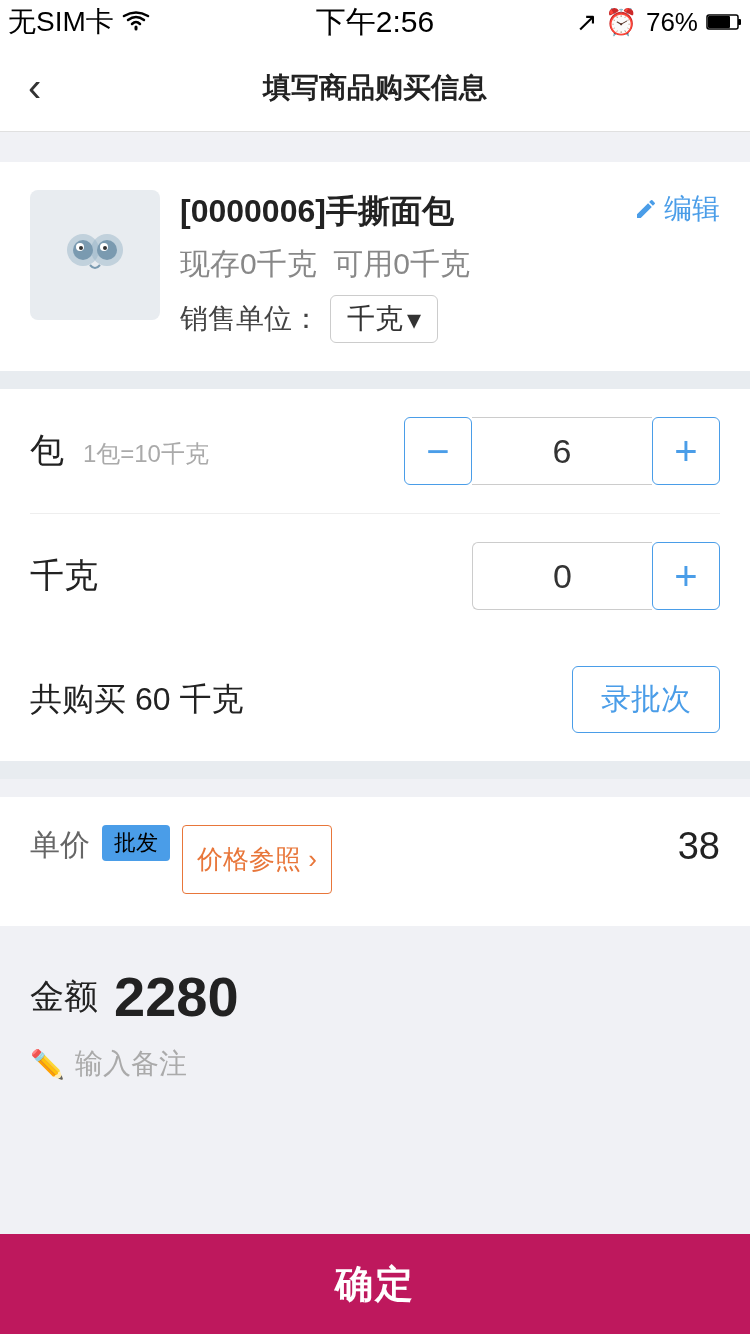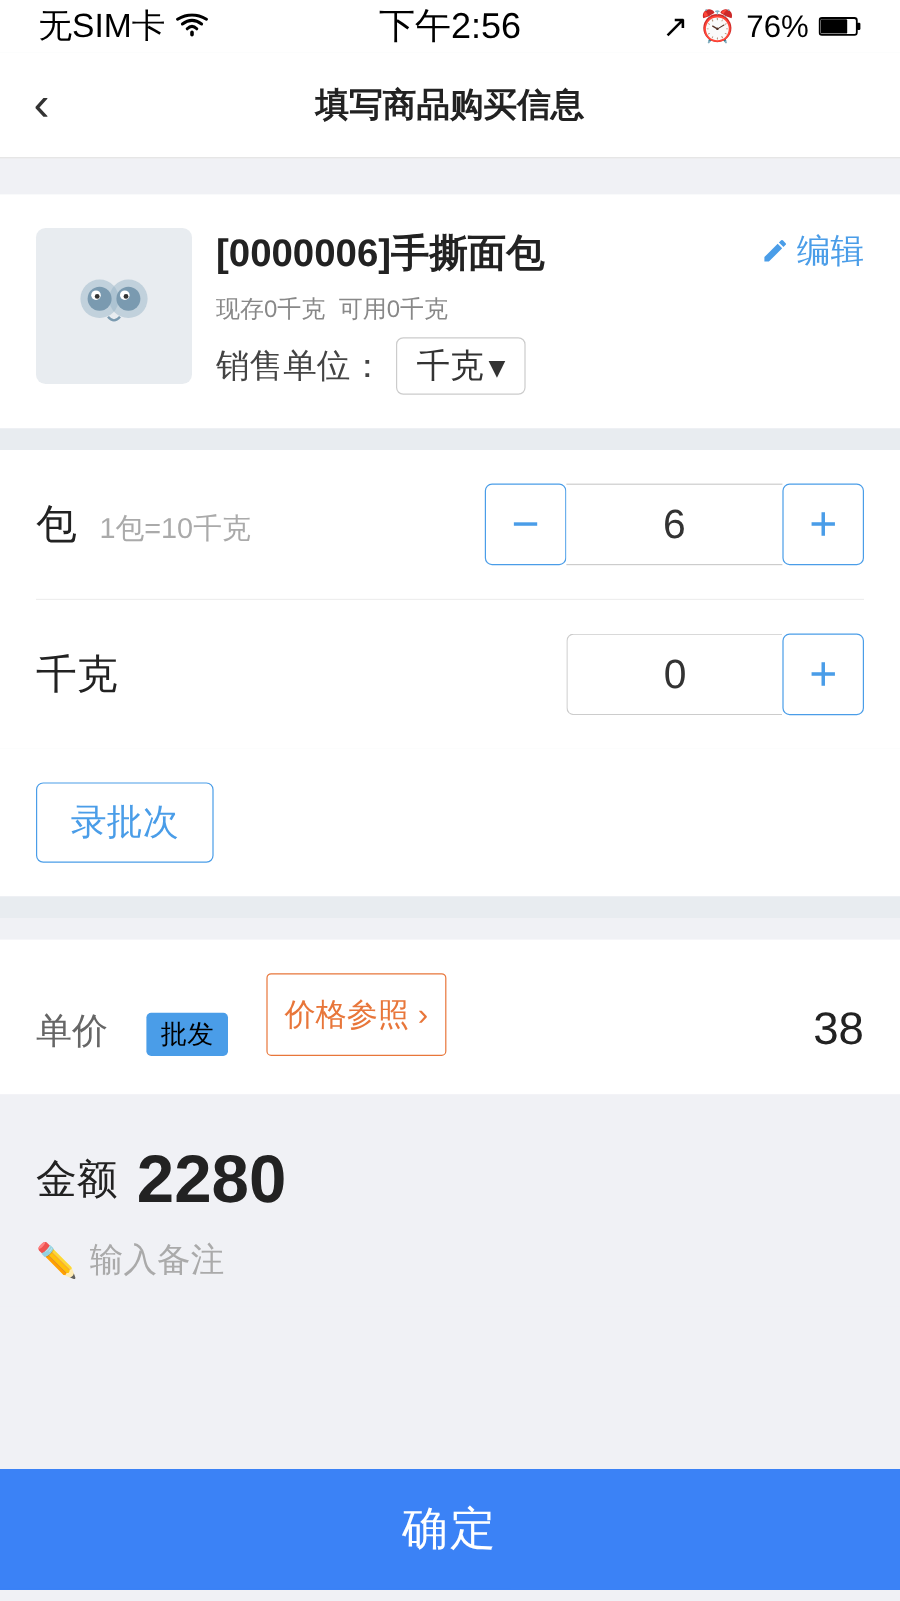--- a/index.html
+++ b/index.html
@@ -14,21 +14,21 @@
     }
 
     
     .status-bar {
       width: 750px;
       height: 44px;
       background: #fff;
       display: flex;
       align-items: center;
       justify-content: space-between;
-      padding: 0 32px;
+      padding: 0 8px;
       font-size: 28px;
       font-weight: 500;
       color: #000;
     }
     .status-left {
       display: flex;
       align-items: center;
       gap: 8px;
     }
     .status-center {
@@ -95,21 +95,21 @@
     .product-info {
       flex: 1;
     }
     .product-name {
       font-size: 32px;
       font-weight: 600;
       color: #222;
       margin-bottom: 10px;
     }
     .product-stock {
-      font-size: 20px;
+      font-size: 30px;
       color: #888;
       margin-bottom: 10px;
     }
     .product-unit-row {
       display: flex;
       align-items: center;
       gap: 10px;
       font-size: 28px;
       color: #444;
     }
@@ -220,22 +220,22 @@
     }
 
     
     .price-section {
       background: #fff;
       padding: 28px 30px;
       margin-top: 18px;
     }
     .price-row {
       display: flex;
-      align-items: flex-end;
-      gap: 32px;
+      align-items: flex-start;
+      gap: 12px;
       margin-bottom: 4px;
     }
     .price-label {
       font-size: 30px;
       color: #666;
     }
     .price-badge {
       background: #4a9de8;
       color: #000000;
       font-size: 22px;
@@ -289,28 +289,28 @@
       color: #aaa;
       font-size: 28px;
     }
     .note-icon {
       font-size: 28px;
     }
 
     
     .confirm-btn {
       position: fixed;
-      bottom: 10px;
+      bottom: 0;
       left: 0;
       width: 750px;
       height: 100px;
-      background: #3b82f6;
+      background: #be185d;
       color: #fff;
       font-size: 38px;
-      font-weight: 400;
+      font-weight: 700;
       display: flex;
       align-items: center;
       justify-content: center;
       cursor: pointer;
       border: none;
       letter-spacing: 2px;
     }
 
     .main-content {
       padding-bottom: 100px;
@@ -410,20 +410,21 @@
     <div class="input-row">
       <span class="input-label">千克</span>
       <div class="quantity-control">
         <input class="qty-input qty-input-no-left" type="text" value="0" style="border-radius: 6px 0px 0px 6px; border-right: none;">
         <button class="qty-btn">+</button>
       </div>
     </div>
   </div>
 
   <div class="summary-row">
+    <span class="summary-text">共购买 60 千克</span>
     <button class="batch-btn">录批次</button>
   </div>
 
   <div class="separator"></div>
 
   <div class="price-section">
     <div class="price-row">
       <span class="price-label">单价</span>
       <span class="price-badge">批发</span>
       <button class="price-ref-btn">价格参照 ›</button>

